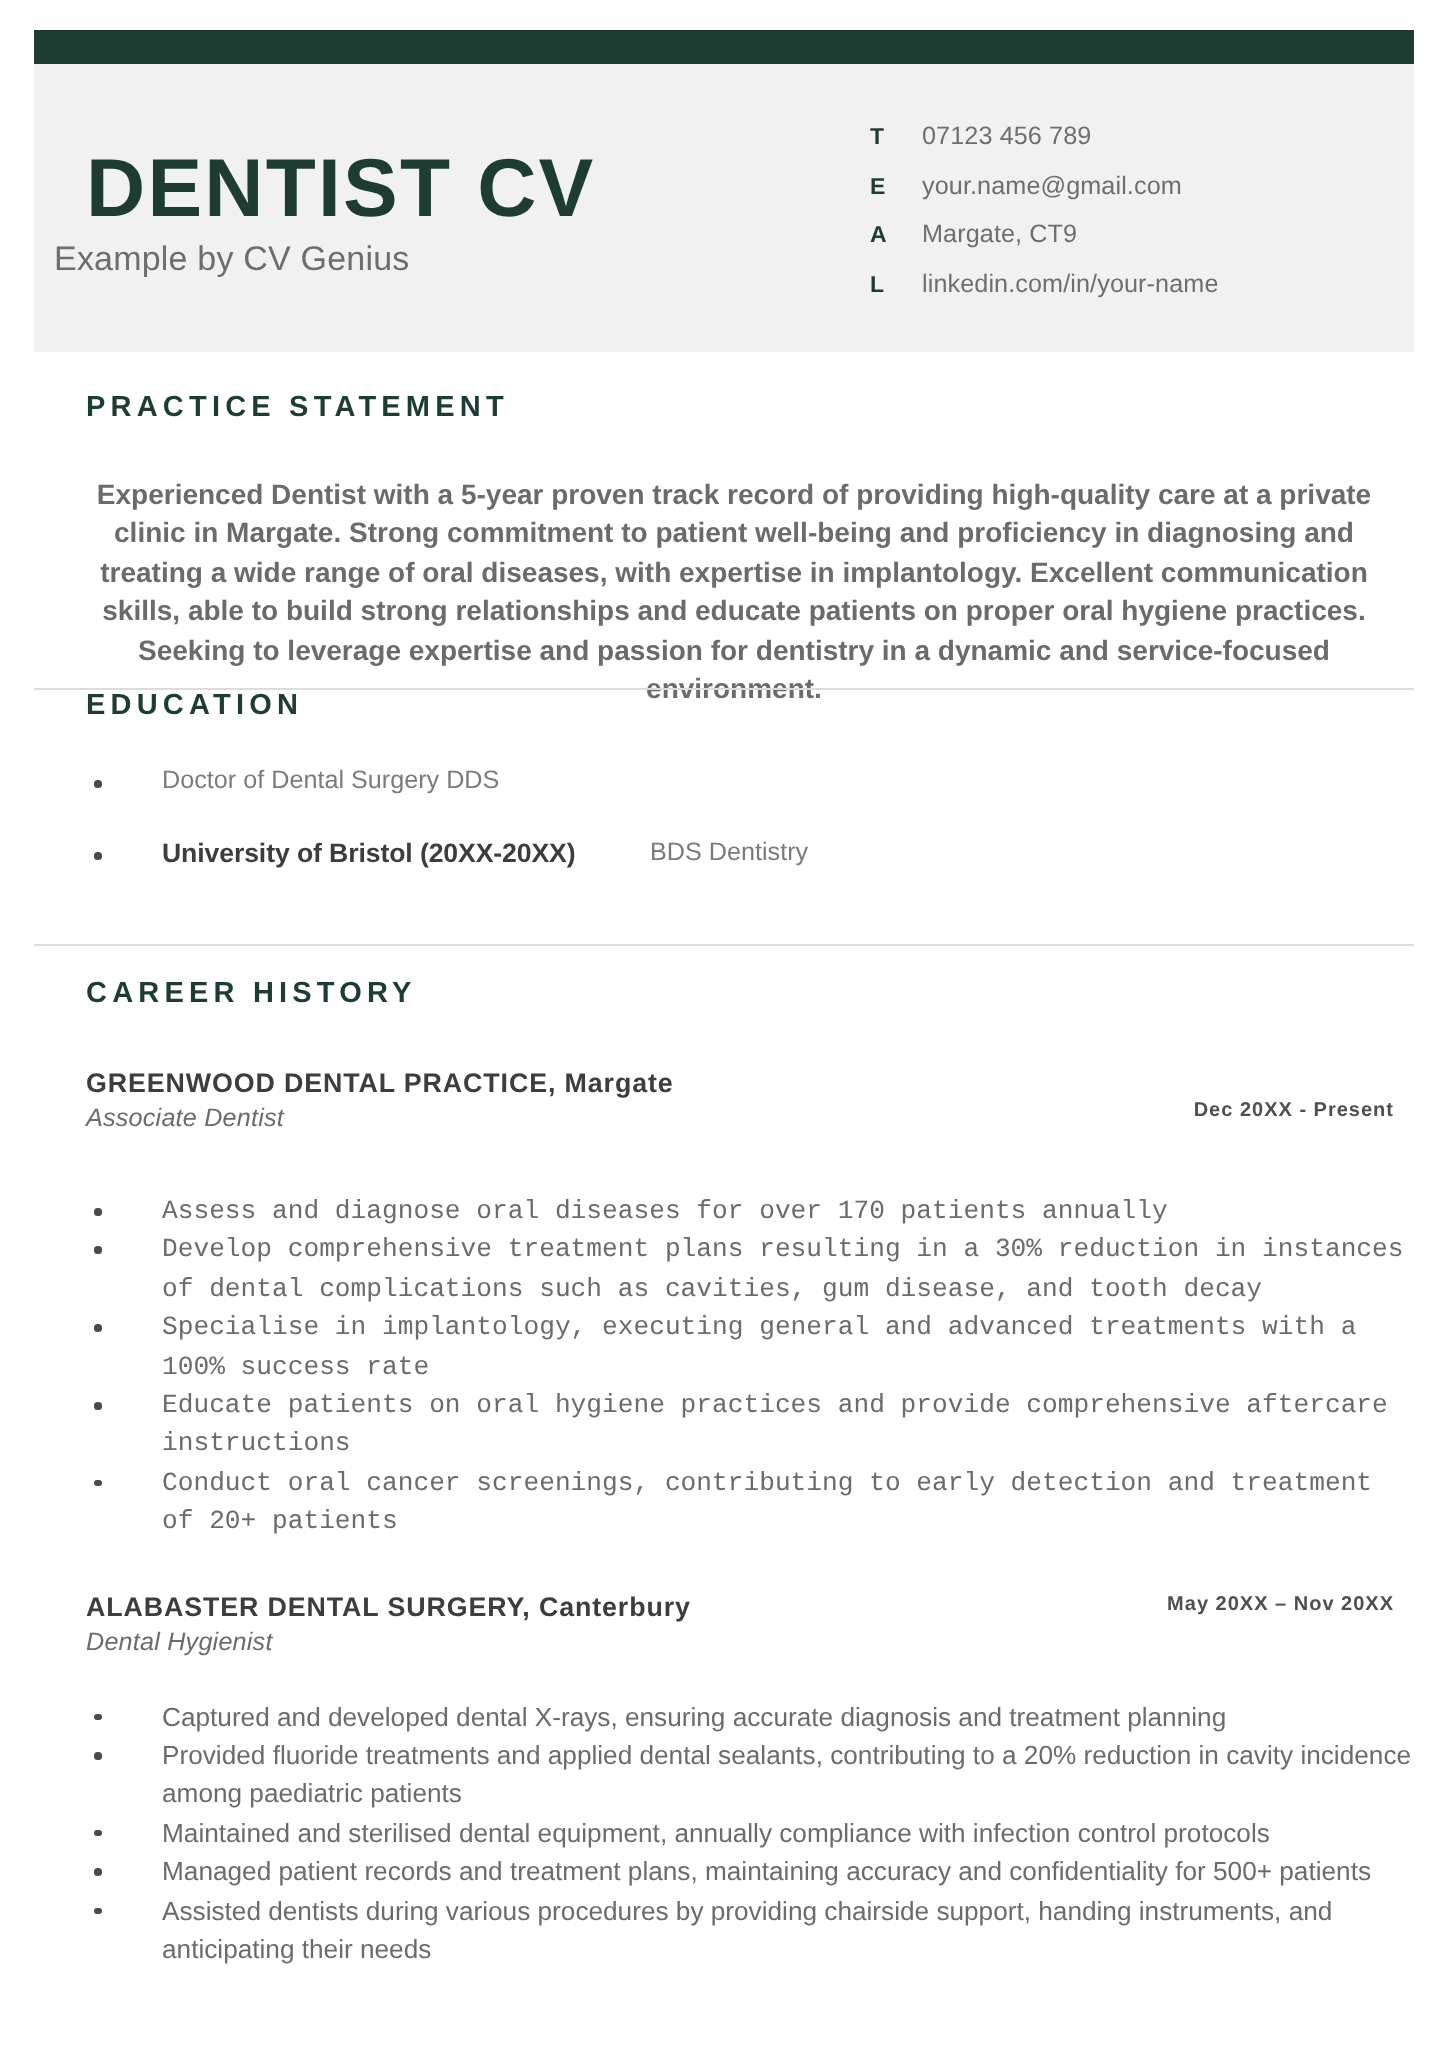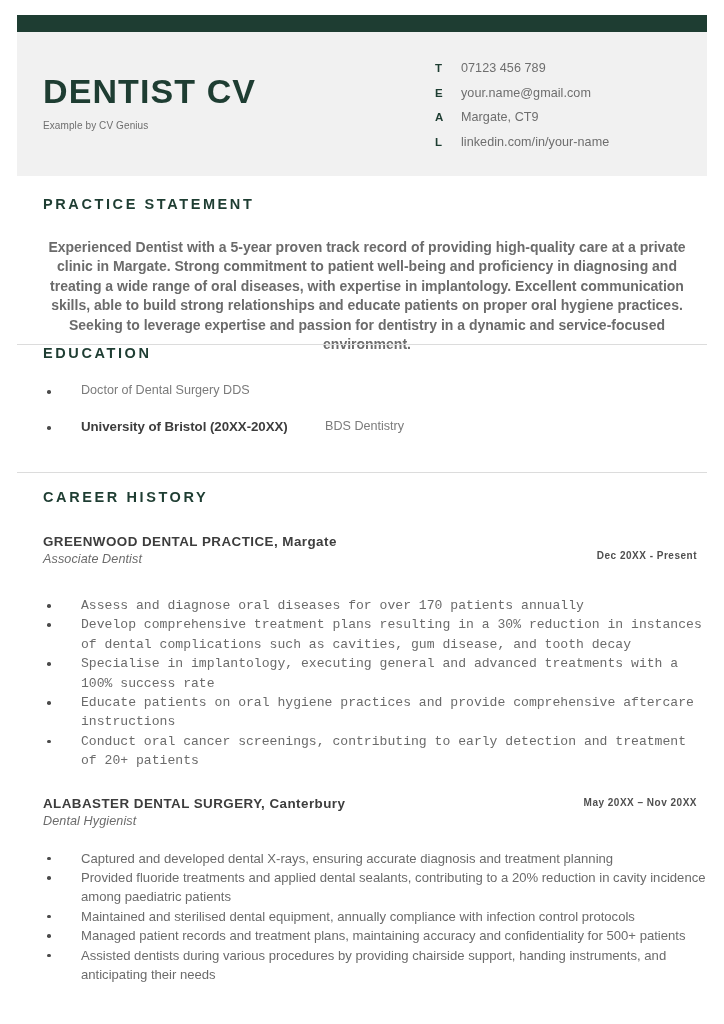--- a/index.html
+++ b/index.html
@@ -48,32 +48,32 @@
     left: 0;
     top: 0;
     width: 690px;
     height: 144px;
   }
 
   .cv-title {
     position: absolute;
     left: 26px;
     top: 42px;
-    font-size: 34px;
+    font-size: 41px;
     font-weight: bold;
     letter-spacing: 1.1px;
     color: #1e3d32;
     line-height: 1;
   }
 
   .cv-subtitle {
     position: absolute;
-    left: 26px;
+    left: 10px;
     top: 88px;
-    font-size: 10px;
+    font-size: 17px;
     color: #6e6e6e;
     letter-spacing: 0.1px;
   }
 
   .contact-list {
     position: absolute;
     left: 418px;
     top: 29px;
     width: 262px;
   }

